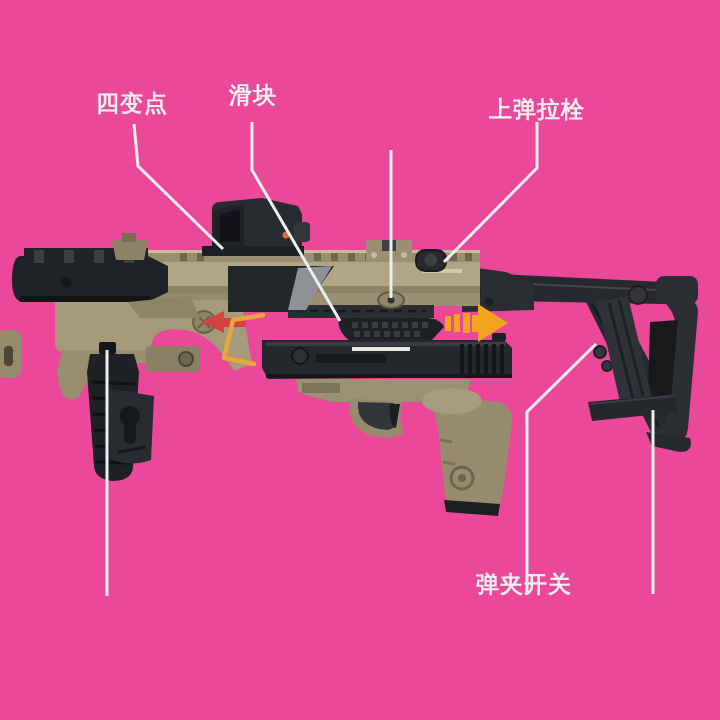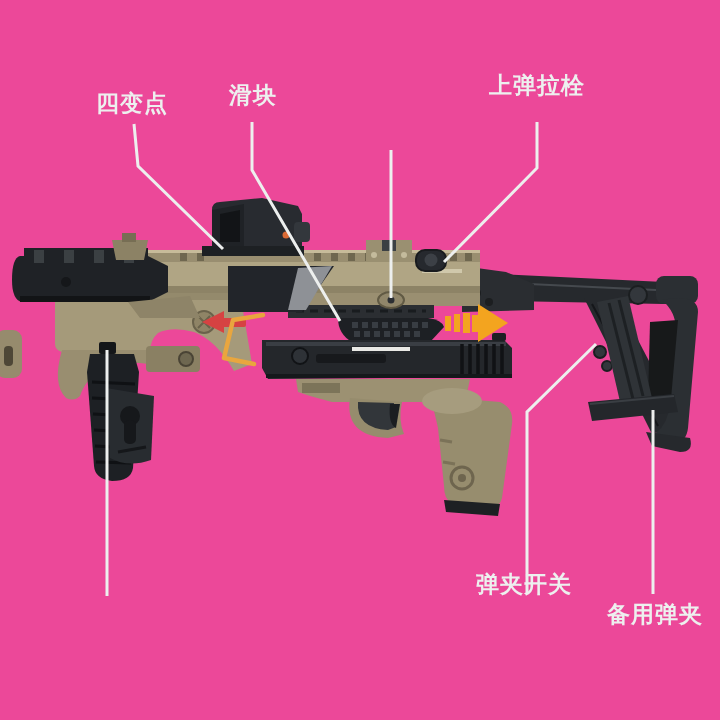--- a/index.html
+++ b/index.html
@@ -224,16 +224,15 @@
       <line x1="391" y1="150" x2="391" y2="298"></line>
       <polyline points="537,122 537,168 444,262"></polyline>
       <line x1="107" y1="596" x2="107" y2="350"></line>
       <polyline points="527,594 527,412 596,344"></polyline>
       <line x1="653" y1="594" x2="653" y2="410"></line>
     </g>
   </svg>
 
   <div class="lbl" style="left:96px;top:90px">四变点</div>
   <div class="lbl" style="left:229px;top:82px">滑块</div>
-  <div class="lbl" style="left:489px;top:72px">上弹拉栓</div>
+  <div class="lbl" style="left:489px;top:96px">上弹拉栓</div>
   <div class="lbl" style="left:476px;top:571px">弹夹开关</div>
-  <div class="lbl" style="left:607px;top:601px">备用弹夹</div>
 </div>
 
 </body></html>

